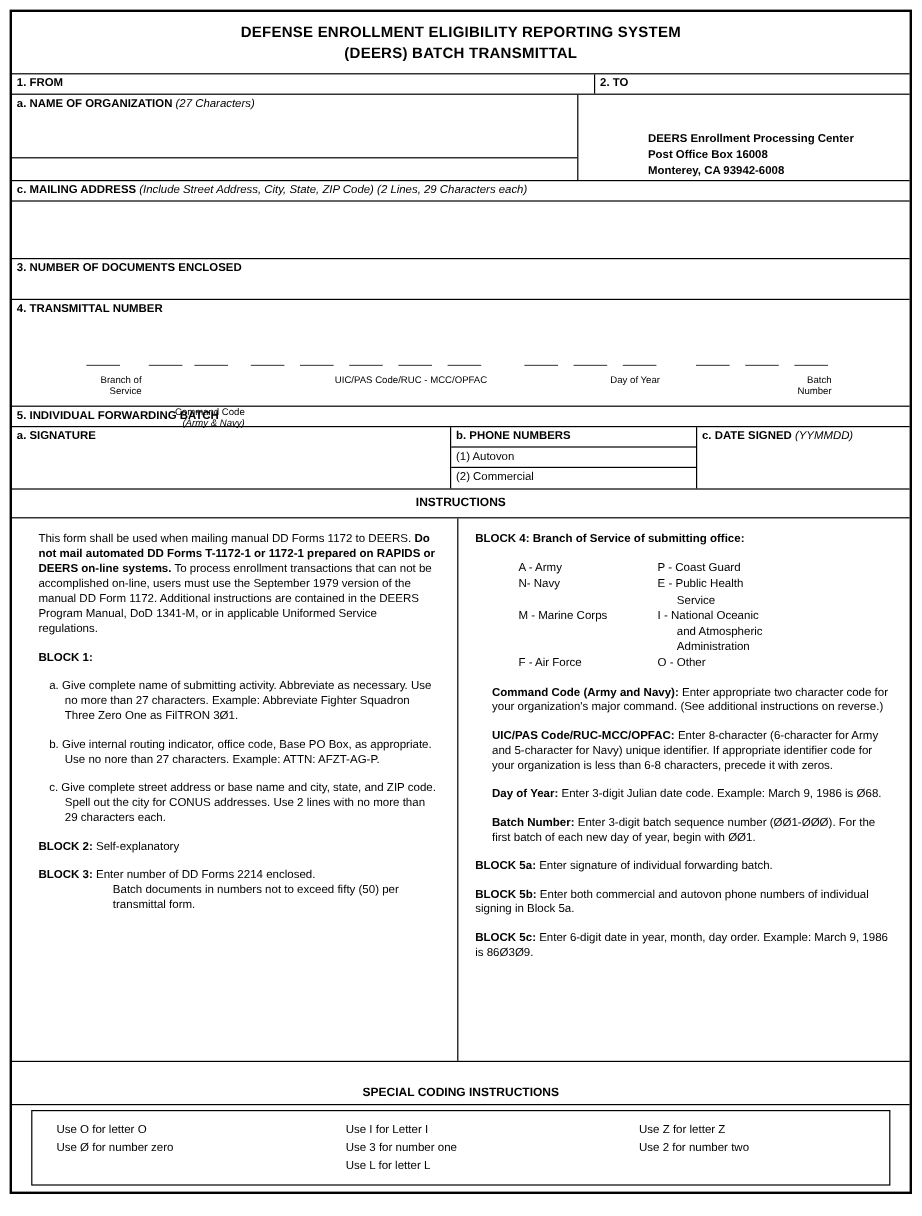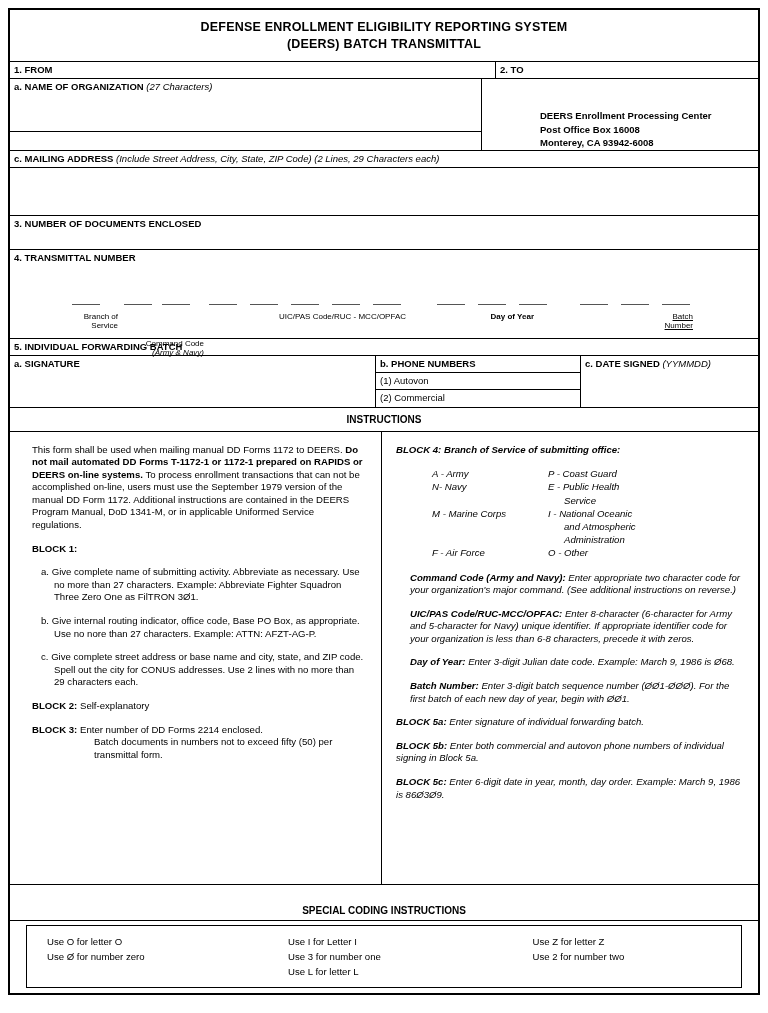--- a/index.html
+++ b/index.html
@@ -117,21 +117,20 @@
     line-height: 12.6px;
   }
   .instr-left {
     width: 372px;
     padding: 12px 16px 10px 22px;
     border-right: 1px solid #000;
   }
   .instr-right {
     width: 376px;
     padding: 12px 14px 10px 14px;
-    font-style: italic;
   }
   .instr-col p { margin: 0 0 11px 0; }
   .instr-col p:last-child { margin-bottom: 0; }
   .b { font-weight: bold; }
   .hang {
     padding-left: 22px;
     text-indent: -13px;
     margin: 0 0 11px 0;
   }
   .hang2 {
@@ -265,24 +264,24 @@
           <div>Branch of</div>
           <div>Service</div>
         </div>
         <div class="capt" style="left:102px; width:92px;margin-top:27px;">
           <div>Command Code</div>
           <div class="it">(Army &amp; Navy)</div>
         </div>
         <div class="capt" style="left:196px; width:200px;">
           <div>UIC/PAS Code/RUC - MCC/OPFAC</div>
         </div>
-        <div class="capt" style="left:408px; width:116px;font-weight:bold;">
+        <div class="capt" style="left:424px; width:116px;">
           <div>Day of Year</div>
         </div>
-        <div class="capt" style="left:567px; width:116px;text-decoration:underline;">
+        <div class="capt" style="left:567px; width:116px;">
           <div>Batch</div>
           <div>Number</div>
         </div>
       </div>
     </div>
 
     <div class="cell bdr-b">
       <div class="lbl">5. INDIVIDUAL FORWARDING BATCH</div>
     </div>
 

